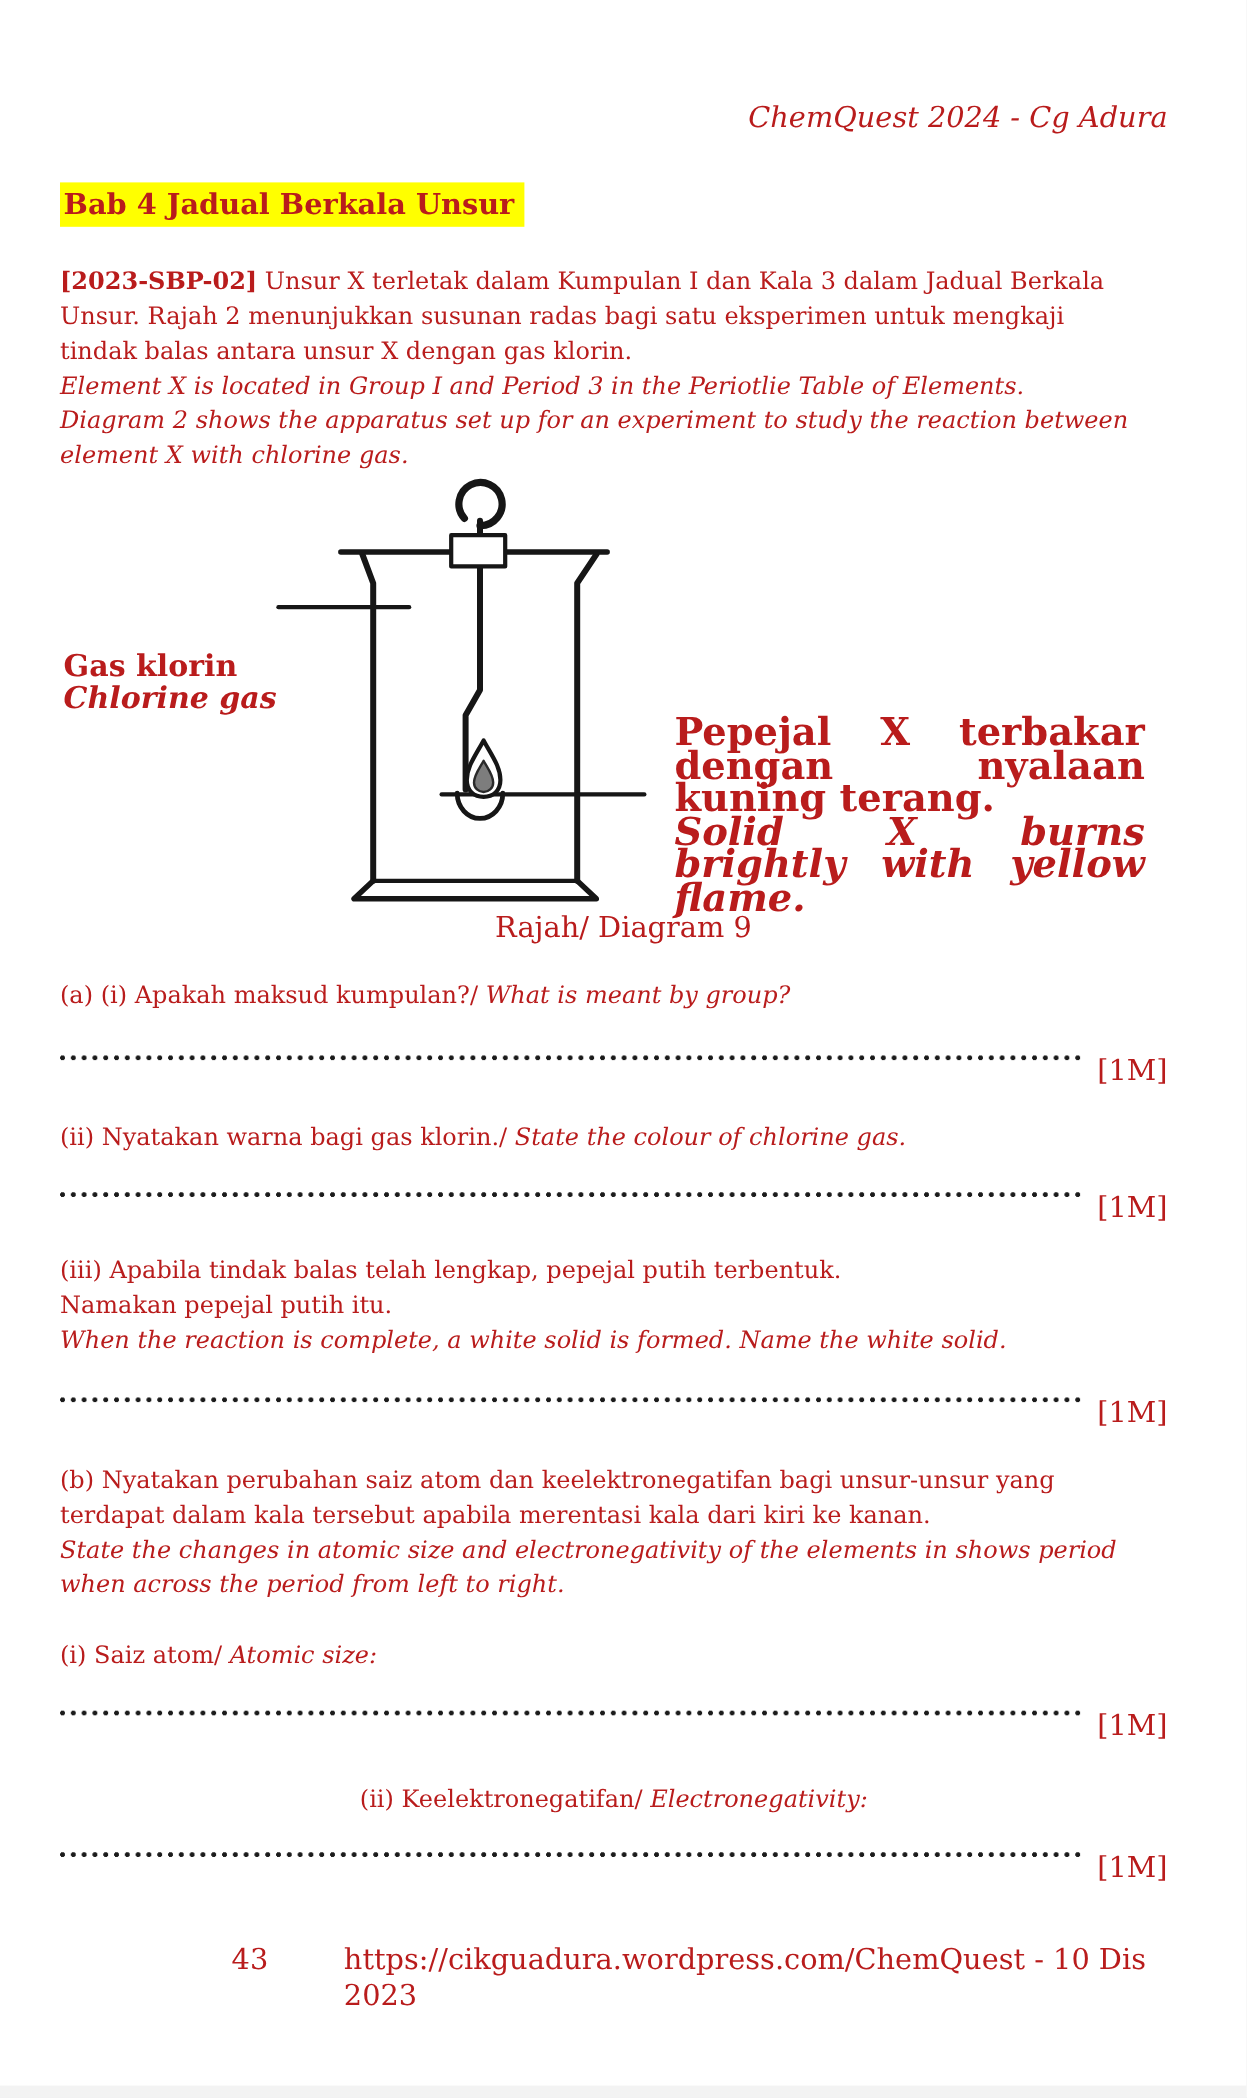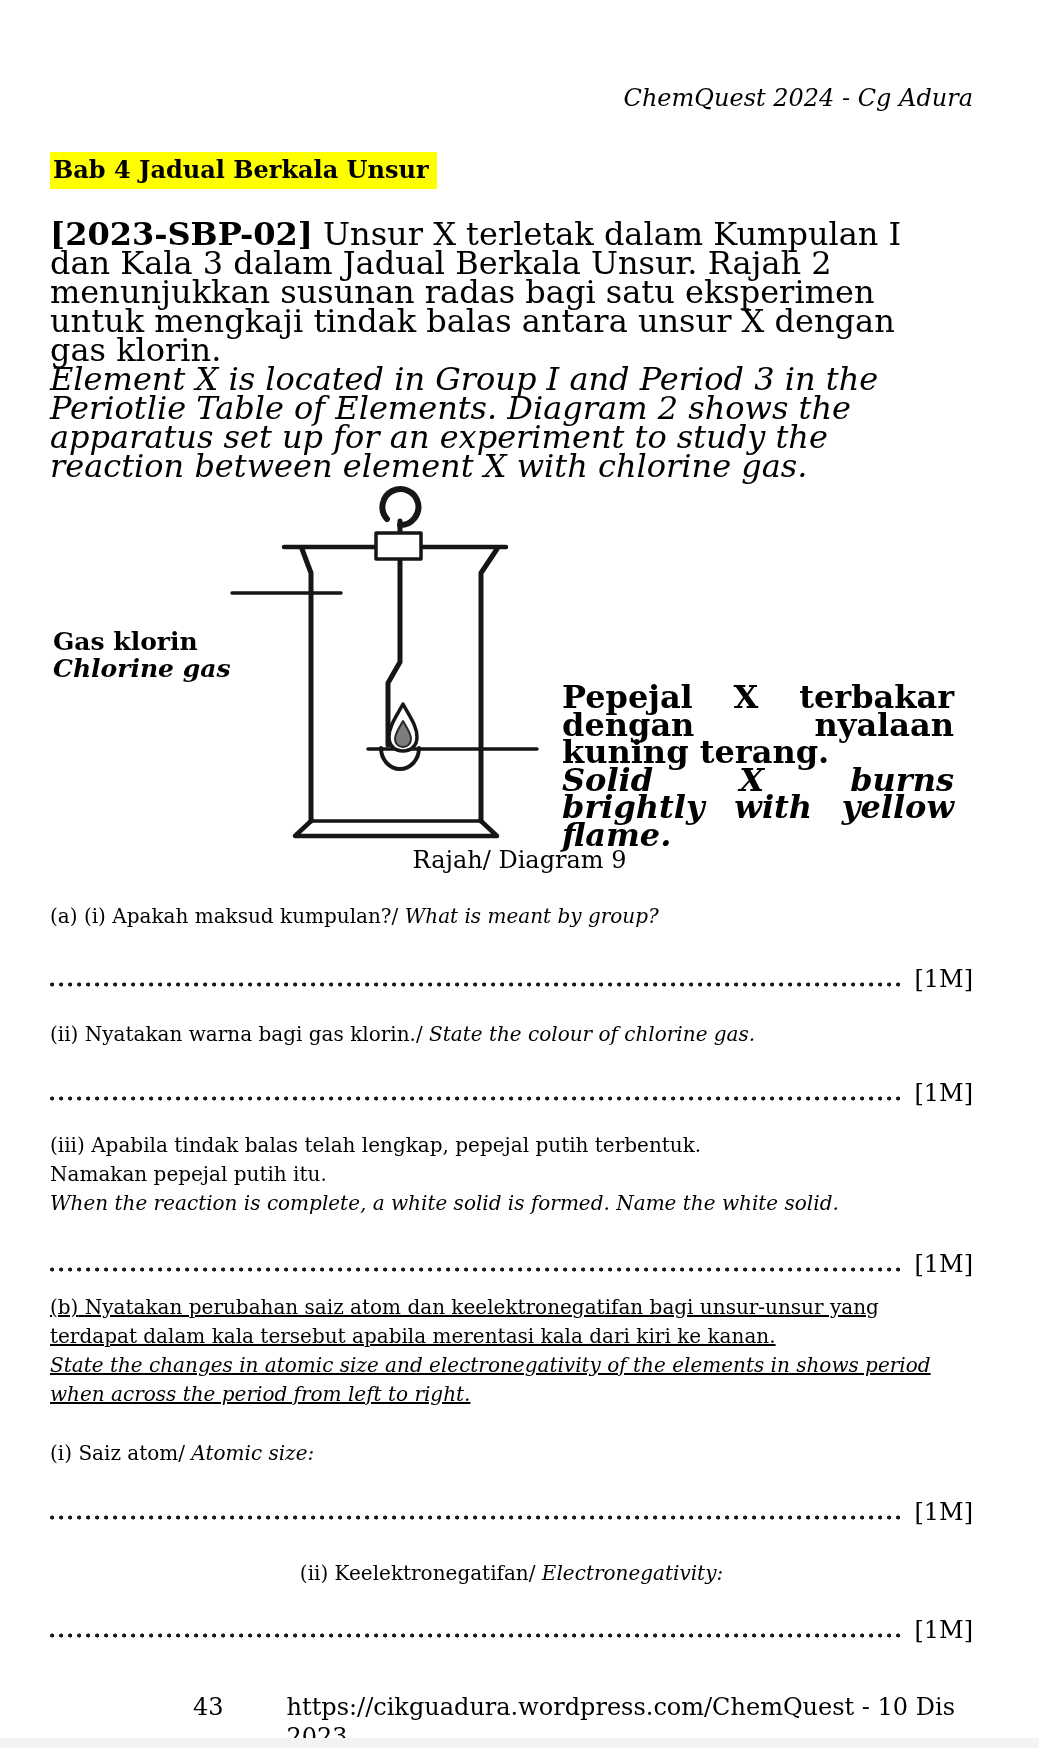--- a/index.html
+++ b/index.html
@@ -4,50 +4,50 @@
 <style>
   html,body{margin:0;padding:0;background:#e9e9e9;}
   .page{
     position:relative;
     width:1039px;height:1748px;
     margin:0 auto;
     background:#ffffff;
     box-sizing:border-box;
     padding:0 66px 0 50px;
     font-family:"DejaVu Serif", "Liberation Serif", serif;
-    color:#000000;
+    color:#b91c1c;
     overflow:hidden;
   }
   
   .doc-header{margin:0;padding-top:84px;text-align:right;font-style:italic;font-size:24px;line-height:28px;}
   
   .chapter-wrap{margin-top:40px;}
   .chapter-title{display:inline-block;font-weight:bold;font-size:24px;line-height:30px;background:#ffff00;padding:3px 8px 4px 3px;text-align:center;}
   
-  .intro{margin-top:31px;width:892px;font-size:32px;line-height:29px;}
+  .intro{margin-top:31px;width:892px;font-size:20px;line-height:29px;}
   .intro .tag{font-weight:bold;}
   .intro .en{font-style:italic;}
   
   .diagram-area{position:relative;height:400px;margin:4px -66px 0 -50px;}
   .apparatus-svg{position:absolute;left:0;top:0;}
   .label-left{position:absolute;left:53px;top:104px;font-size:25px;line-height:27px;font-weight:bold;margin-top:39px;}
   .label-left .en{font-style:italic;}
   .label-right{position:absolute;left:562px;top:199px;width:392px;font-size:32px;line-height:27.5px;font-weight:bold;text-align:justify;}
   .label-right .en{font-style:italic;}
   .diagram-caption{position:absolute;left:0;right:0;top:361px;text-align:center;font-size:24px;line-height:28px;}
   
   .q-row{font-size:20px;line-height:30px;}
   .q-row .en{font-style:italic;}
   .qa-i{margin-top:16px;}
   .qa-ii{margin-top:26px;}
   .qa-iii{margin-top:24px;line-height:29px;}
-  .qb{margin-top:15px;line-height:29px;width:900px;text-decoration:underline;}
+  .qb{margin-top:28px;line-height:29px;width:900px;}
   .qb-i{margin-top:29px;}
   .qb-ii{margin-top:32px;text-align:center;}
-  .answer-row{display:flex;align-items:flex-end;}
+  .answer-row{display:flex;align-items:flex-start;}
   .ans1{margin-top:34px;}
   .ans2{margin-top:30px;}
   .ans3{margin-top:32px;}
   .ans4{margin-top:30px;}
   .ans5{margin-top:28px;}
   .dots{
     flex:1;height:7px;margin-bottom:5px;
     background-image:radial-gradient(circle at 2.2px 3.5px,#1b1b1b 1.9px,rgba(0,0,0,0) 2.2px);
     background-size:9px 7px;background-repeat:repeat-x;
   }

